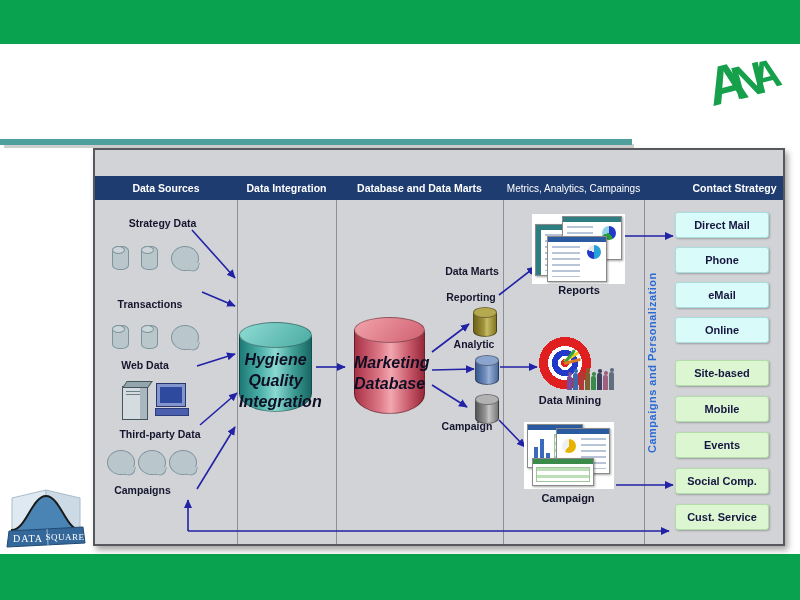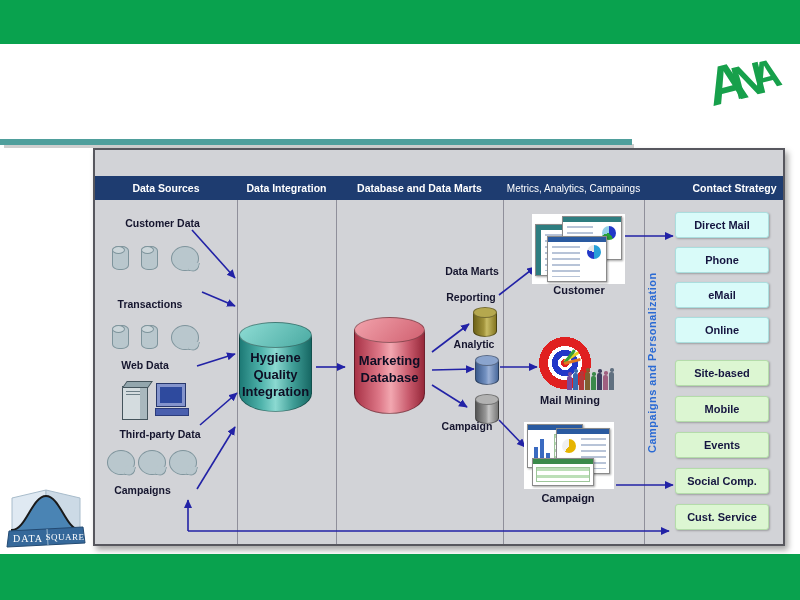--- a/index.html
+++ b/index.html
@@ -31,21 +31,21 @@
   .blob::after{content:"";position:absolute;right:-1px;bottom:-2px;width:9px;height:9px;background:#b9c7cd;border-right:1px solid #7e949c;border-bottom:1px solid #7e949c;transform:rotate(14deg);border-radius:0 0 70% 0;}
   .tower{position:absolute;width:24px;height:32px;background:linear-gradient(90deg,#d4dcdf 70%,#a9b8be 70%);border:1px solid #44545c;}
   .tower::before{content:"";position:absolute;left:-1px;top:-6px;width:24px;height:5px;background:#93a6ad;border:1px solid #44545c;transform:skewX(-35deg);transform-origin:bottom left;}
   .tower::after{content:"";position:absolute;left:3px;top:4px;width:14px;height:6px;background:repeating-linear-gradient(180deg,#6c7e86 0 1px,transparent 1px 3px);}
   .monitor{position:absolute;width:22px;height:16px;background:#2e4a9e;border:3px solid #8494cc;outline:1px solid #27376c;}
   .pcbase{position:absolute;width:32px;height:6px;background:#4a5fae;border:1px solid #2c3c7c;}
 
   .cyl{position:absolute;}
   .cyl .cbody{position:absolute;left:0;right:0;bottom:0;border:1px solid rgba(0,0,0,.35);border-top:none;border-radius:0 0 50% 50%/0 0 24% 24%;}
   .cyl .ctop{position:absolute;left:0;right:0;top:0;border:1px solid rgba(0,0,0,.35);border-radius:50%;box-sizing:border-box;}
-  .cyl .clabel{position:absolute;left:0;right:0;text-align:center;font-weight:bold;font-size:13px;color:#0e0e24;white-space:pre-line;line-height:1.3;}
+  .cyl .clabel{position:absolute;left:0;right:0;text-align:center;font-weight:bold;font-size:16px;color:#0e0e24;white-space:pre-line;line-height:1.3;font-style:italic;}
   .big .ctop{height:26px;} .big .cbody{top:13px;}
   .small .ctop{height:11px;} .small .cbody{top:5px;}
   .hygiene .cbody{background:linear-gradient(90deg,#1d7a76,#4fb3ab 30%,#8bd9d1 50%,#3f9d96 75%,#176864);}
   .hygiene .ctop{background:linear-gradient(135deg,#8edcd4,#4aaaa2);}
   .marketing .cbody{background:linear-gradient(90deg,#a83246,#dd7787 35%,#f2a7b0 52%,#c85a6c 78%,#96283a);}
   .marketing .ctop{background:linear-gradient(135deg,#f2a3ac,#d06070);}
   .repc .cbody{background:linear-gradient(90deg,#6e6318,#a2943c 45%,#c8bc66 58%,#857722);} .repc .ctop{background:#b5a84e;}
   .anac .cbody{background:linear-gradient(90deg,#3a5a8c,#7492c2 45%,#9ab0d6 58%,#4a6a9c);} .anac .ctop{background:#8aa4ce;}
   .camc .cbody{background:linear-gradient(90deg,#555,#999 45%,#c6c6c6 58%,#777);} .camc .ctop{background:#b2b2b2;}
 
@@ -125,21 +125,21 @@
         <path d="M404,145 L440,117" marker-end="url(#ah)"></path>
         <path d="M405,217 L442,217" marker-end="url(#ah)"></path>
         <path d="M404,270 L430,297" marker-end="url(#ah)"></path>
         <path d="M523,86 L578,86" marker-end="url(#ah)"></path>
         <path d="M521,335 L578,335" marker-end="url(#ah)"></path>
         <path d="M93,381 L93,350" marker-end="url(#ah)"></path>
         <path d="M93,381 L574,381" marker-end="url(#ah)"></path>
       </g>
     </svg>
 
-    <div class="lbl" style="left:0;top:67px;width:135px">Customer Data</div>
+    <div class="lbl" style="left:0;top:67px;width:135px">Strategy Data</div>
     <div class="ico" style="left:17px;top:96px"><span class="mcyl"></span></div>
     <div class="ico" style="left:46px;top:96px"><span class="mcyl"></span></div>
     <div class="ico" style="left:76px;top:96px"><span class="blob"></span></div>
 
     <div class="lbl" style="left:0;top:148px;width:110px">Transactions</div>
     <div class="ico" style="left:17px;top:175px"><span class="mcyl"></span></div>
     <div class="ico" style="left:46px;top:175px"><span class="mcyl"></span></div>
     <div class="ico" style="left:76px;top:175px"><span class="blob"></span></div>
 
     <div class="lbl" style="left:0;top:209px;width:100px">Web Data</div>
@@ -196,38 +196,38 @@
           <div class="tb teal"></div>
           <span class="pie pie1" style="right:5px;top:9px"></span>
           <div class="rows" style="left:4px;top:9px;width:26px;bottom:4px"></div>
         </div>
       <div class="win" style="left:15px;top:22px;width:58px;height:44px">
           <div class="tb navy"></div>
           <span class="pie pie2" style="right:5px;top:8px"></span>
           <div class="rows" style="left:4px;top:9px;width:28px;bottom:4px"></div>
         </div>
     </div>
-    <div class="lbl" style="left:444px;top:134px;width:80px;font-size:11px">Customer</div>
+    <div class="lbl" style="left:444px;top:134px;width:80px;font-size:11px">Reports</div>
 
     <div class="target" style="left:443px;top:186px">
       <div class="dart" style="left:26px;top:24px;background:#e6d220;transform:rotate(-32deg)"></div>
       <div class="dart" style="left:26px;top:26px;background:#3aa03a;transform:rotate(-52deg)"></div>
       <div class="dart" style="left:26px;top:26px;background:#e07820;transform:rotate(-14deg)"></div>
     </div>
     <div class="crowd" style="left:472px;top:222px">
       <span></span>
         <span></span>
         <span></span>
         <span></span>
         <span></span>
         <span></span>
         <span></span>
         <span></span>
     </div>
-    <div class="lbl" style="left:425px;top:244px;width:100px;font-size:11px">Mail Mining</div>
+    <div class="lbl" style="left:425px;top:244px;width:100px;font-size:11px">Data Mining</div>
 
     <div class="imgbox" style="left:429px;top:272px;width:90px;height:67px">
       <div class="win" style="left:3px;top:2px;width:54px;height:42px">
           <div class="tb navy"></div>
           <div class="bar3" style="left:6px;height:16px"></div>
           <div class="bar3" style="left:12px;height:24px"></div>
           <div class="bar3" style="left:18px;height:10px"></div>
           <div class="rows green" style="left:26px;top:9px;right:3px;bottom:4px"></div>
         </div>
       <div class="win" style="left:32px;top:6px;width:52px;height:44px">

